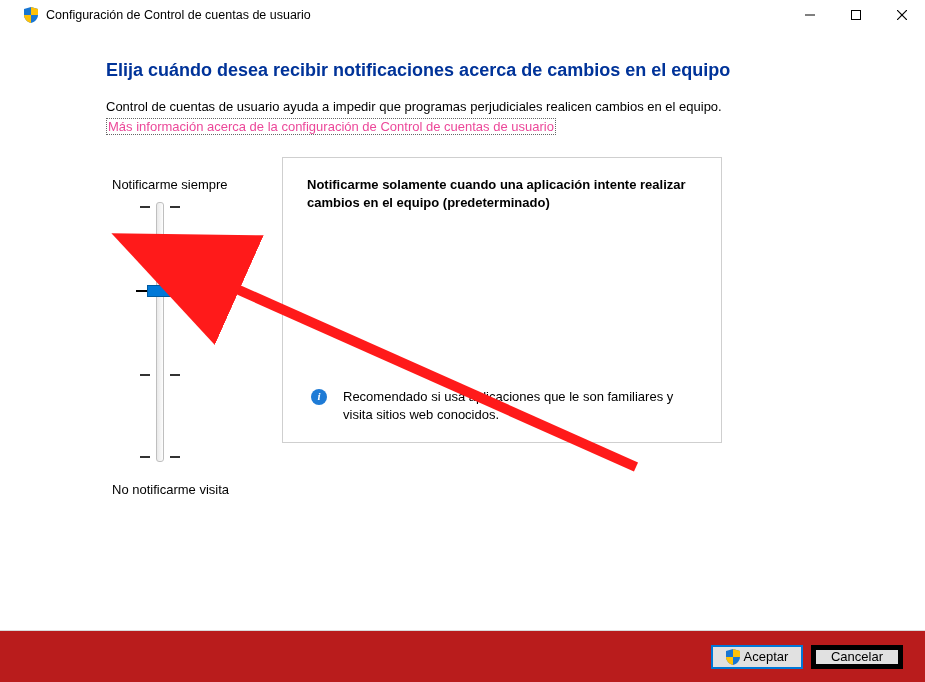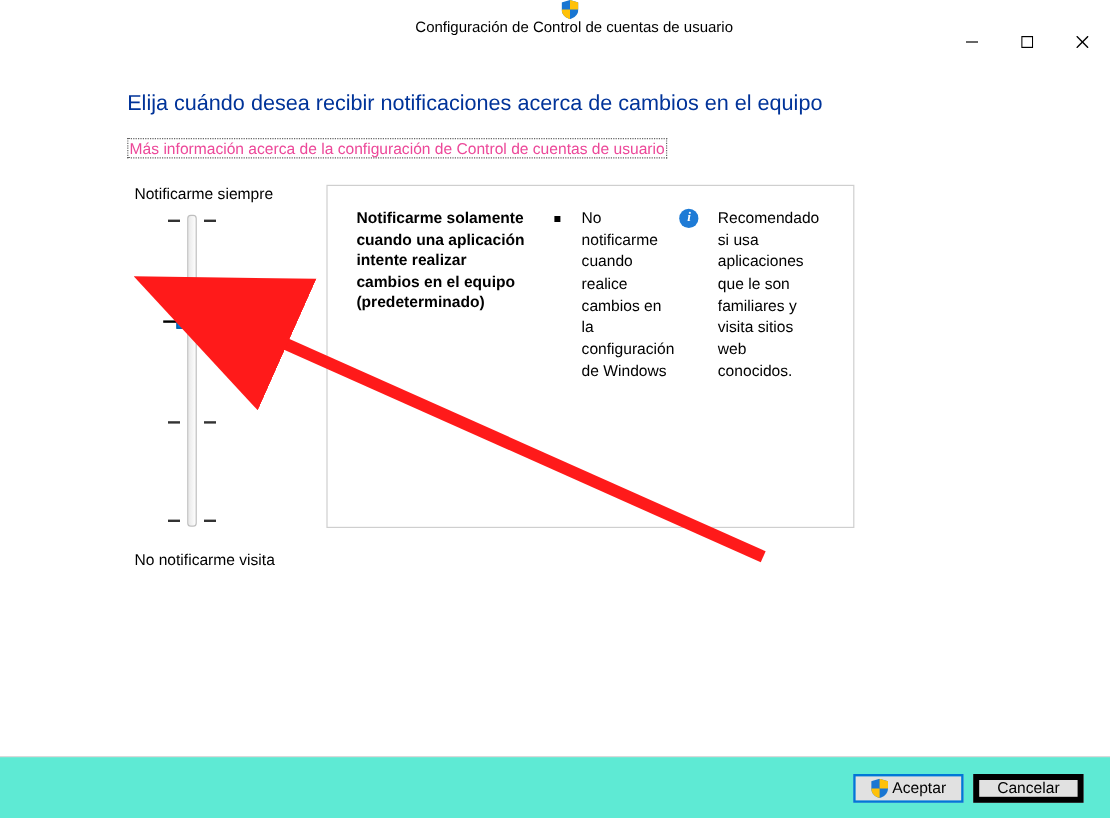--- a/index.html
+++ b/index.html
@@ -14,21 +14,20 @@
     position: relative;
     overflow: hidden;
   }
 
   
   .titlebar {
     height: 30px;
     display: flex;
     align-items: center;
     padding-left: 24px;
-    flex-direction: column;
   }
   .titlebar .title { margin-left: 8px; font-size: 12.5px; }
   .win-controls {
     margin-left: auto;
     display: flex;
     height: 100%;
   }
   .win-btn {
     width: 46px;
     height: 100%;
@@ -48,22 +47,22 @@
   }
   .shield svg { display: block; }
 
   
   .content {
     padding: 24px 100px 0 106px;
   }
   .heading {
     color: #003399;
     font-size: 18px;
-    font-weight: 400;
-    margin: 22px 0 18px 0;
+    font-weight: 700;
+    margin: 6px 0 18px 0;
   }
   .desc { margin: 0 0 4px 0; }
   .link {
     color: #ec4899;
     text-decoration: none;
     border: 1px dotted #666;
     padding: 0 1px;
     display: inline-block;
   }
 
@@ -73,20 +72,21 @@
     align-items: flex-start;
     position: relative;
   }
   .slider-col {
     width: 160px;
   }
   .slider-top-label,
   .slider-bottom-label {
     margin-left: 6px;
     margin-bottom: 10px;
+    margin-top: 20px;
   }
   .slider-bottom-label { margin-top: 10px; }
 
   .slider-track-wrap {
     position: relative;
     height: 270px;
     margin-left: 30px;
     margin-top: 6px;
   }
   .track-bg {
@@ -114,23 +114,23 @@
     height: 12px;
     background: #0078d7;
     border: 1px solid #005a9e;
   }
 
   .panel {
     border: 1px solid #cfcfcf;
     width: 440px;
     min-height: 286px;
     padding: 18px 24px 18px 24px;
-    margin-left: 6px;
-    display: flex;
-    flex-direction: row;
+    margin-left: 16px;
+    display: flex;
+    flex-direction: column;
   }
   .panel-title {
     font-weight: 600;
     margin-bottom: 12px;
     line-height: 1.35;
   }
   .bullet-row {
     display: flex;
     align-items: flex-start;
     margin-left: 20px;
@@ -161,21 +161,21 @@
     left: 0; top: 0;
     pointer-events: none;
   }
 
   
   .footer {
     position: absolute;
     left: 0; right: 0; bottom: 0;
     height: 52px;
     border-top: 1px solid #d9d9d9;
-    background: #5eead4;
+    background: #b91c1c;
     display: flex;
     align-items: center;
     justify-content: flex-end;
     padding-right: 22px;
     gap: 8px;
   }
   .btn {
     min-width: 92px;
     height: 24px;
     border: 5px solid #000000;
@@ -220,20 +220,21 @@
       <svg width="10" height="10">
           <line x1="0" y1="0" x2="10" y2="10" stroke="#000" stroke-width="1.2"></line>
           <line x1="10" y1="0" x2="0" y2="10" stroke="#000" stroke-width="1.2"></line>
         </svg>
     </div>
   </div>
 </div>
 
 <div class="content">
   <div class="heading">Elija cuándo desea recibir notificaciones acerca de cambios en el equipo</div>
+  <div class="desc">Control de cuentas de usuario ayuda a impedir que programas perjudiciales realicen cambios en el equipo.</div>
   <a href="#" class="link">Más información acerca de la configuración de Control de cuentas de usuario</a>
 
   <div class="slider-area">
 
     <div class="slider-col">
       <div class="slider-top-label">Notificarme siempre</div>
 
       <div class="slider-track-wrap">
         <div class="track-bg"></div>
         <div class="tick l" style="top:4px"></div>
@@ -245,24 +246,20 @@
         <div class="tick l" style="top:254px"></div>
         <div class="tick r" style="top:254px"></div>
         <div class="thumb" style="top:83px"></div>
       </div>
 
       <div class="slider-bottom-label">No notificarme visita</div>
     </div>
 
     <div class="panel">
       <div class="panel-title">Notificarme solamente cuando una aplicación intente realizar cambios en el equipo (predeterminado)</div>
-      <div class="bullet-row">
-        <div class="bullet-dot"></div>
-        <div>No notificarme cuando realice cambios en la configuración de Windows</div>
-      </div>
       <div class="panel-spacer"></div>
       <div class="reco-row">
         <div class="info-icon">i</div>
         <div>Recomendado si usa aplicaciones que le son familiares y visita sitios web conocidos.</div>
       </div>
     </div>
 
     <svg class="arrow-svg" width="720" height="340">
       <defs>
         <marker id="ah" markerWidth="14" markerHeight="14" refX="2" refY="6" orient="auto">

